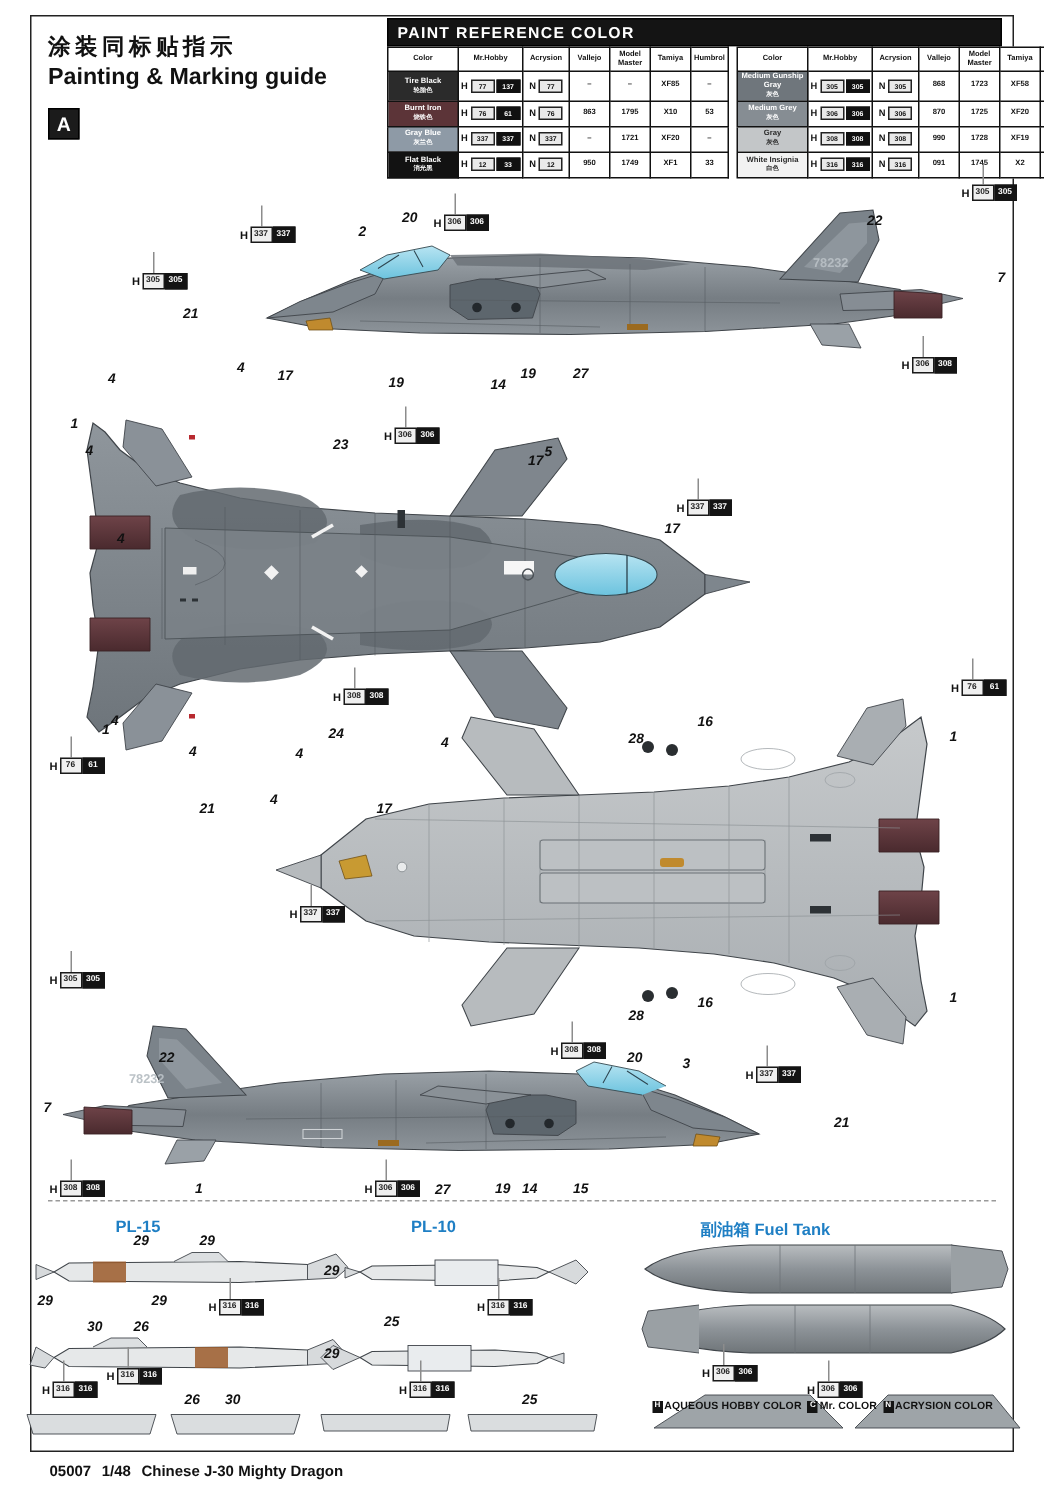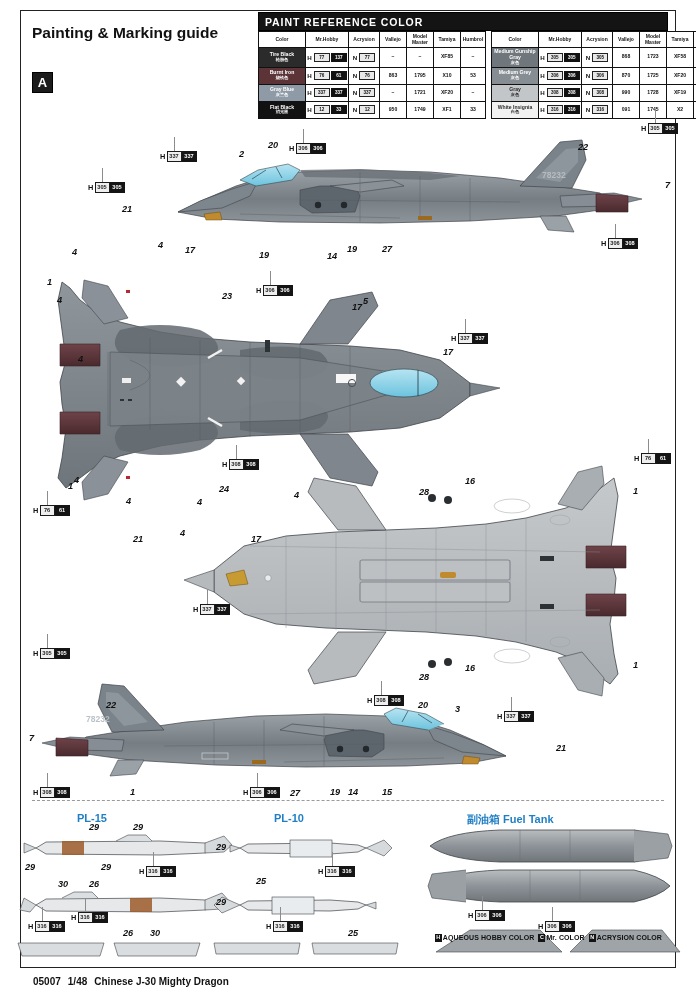--- a/index.html
+++ b/index.html
@@ -109,20 +109,21 @@
   .footer span{margin-right:7px;}
 </style>
 </head>
 <body>
 
 <div class="page">
 
   <div class="frame"></div>
 
   <div class="hdr">
+    <div class="cn">涂装同标贴指示</div>
     <div class="en">Painting &amp; Marking guide</div>
   </div>
   <div class="scheme-badge">A</div>
 
   <div class="paint-table">
     <div class="pt-title">PAINT  REFERENCE  COLOR</div>
     <table class="pt">
       <thead>
           <tr id="pt-head">
             <th class="c-name">Color</th>

